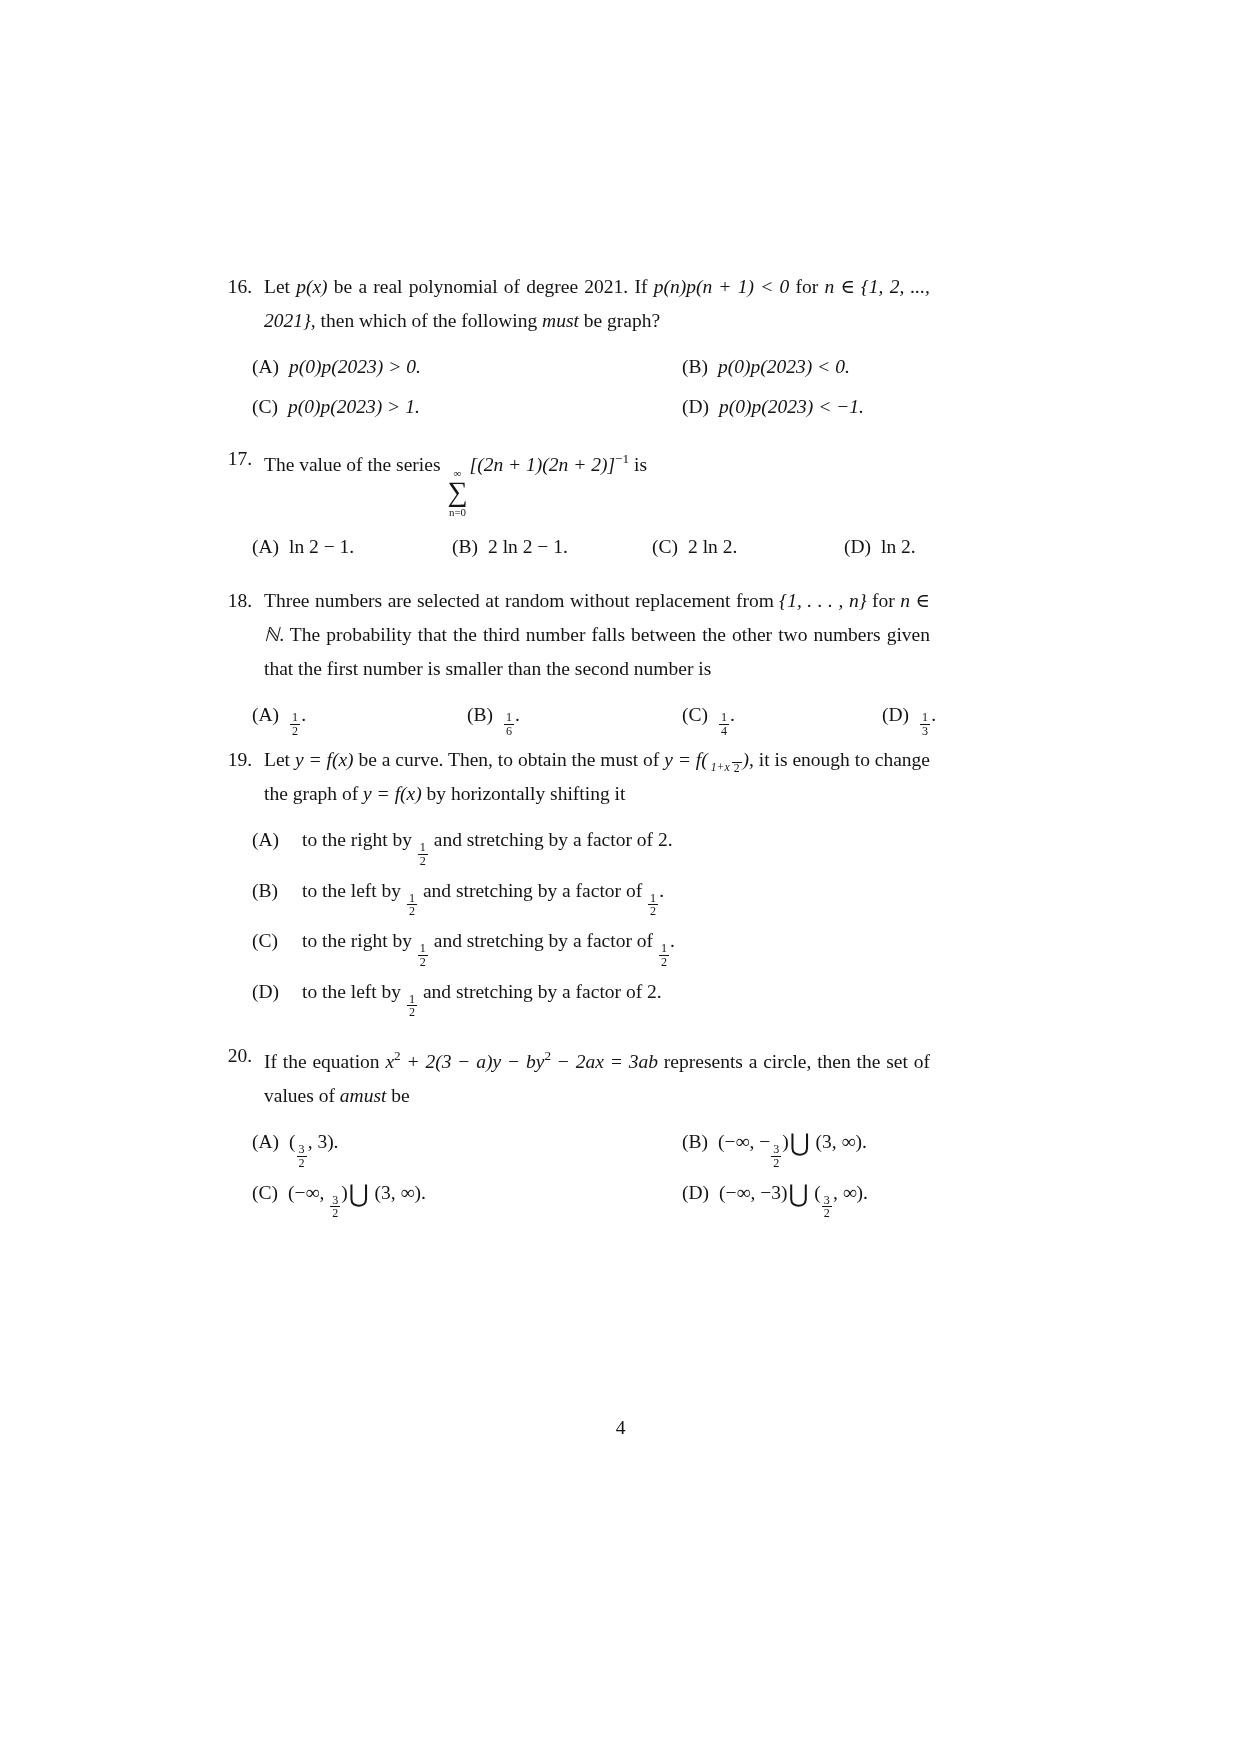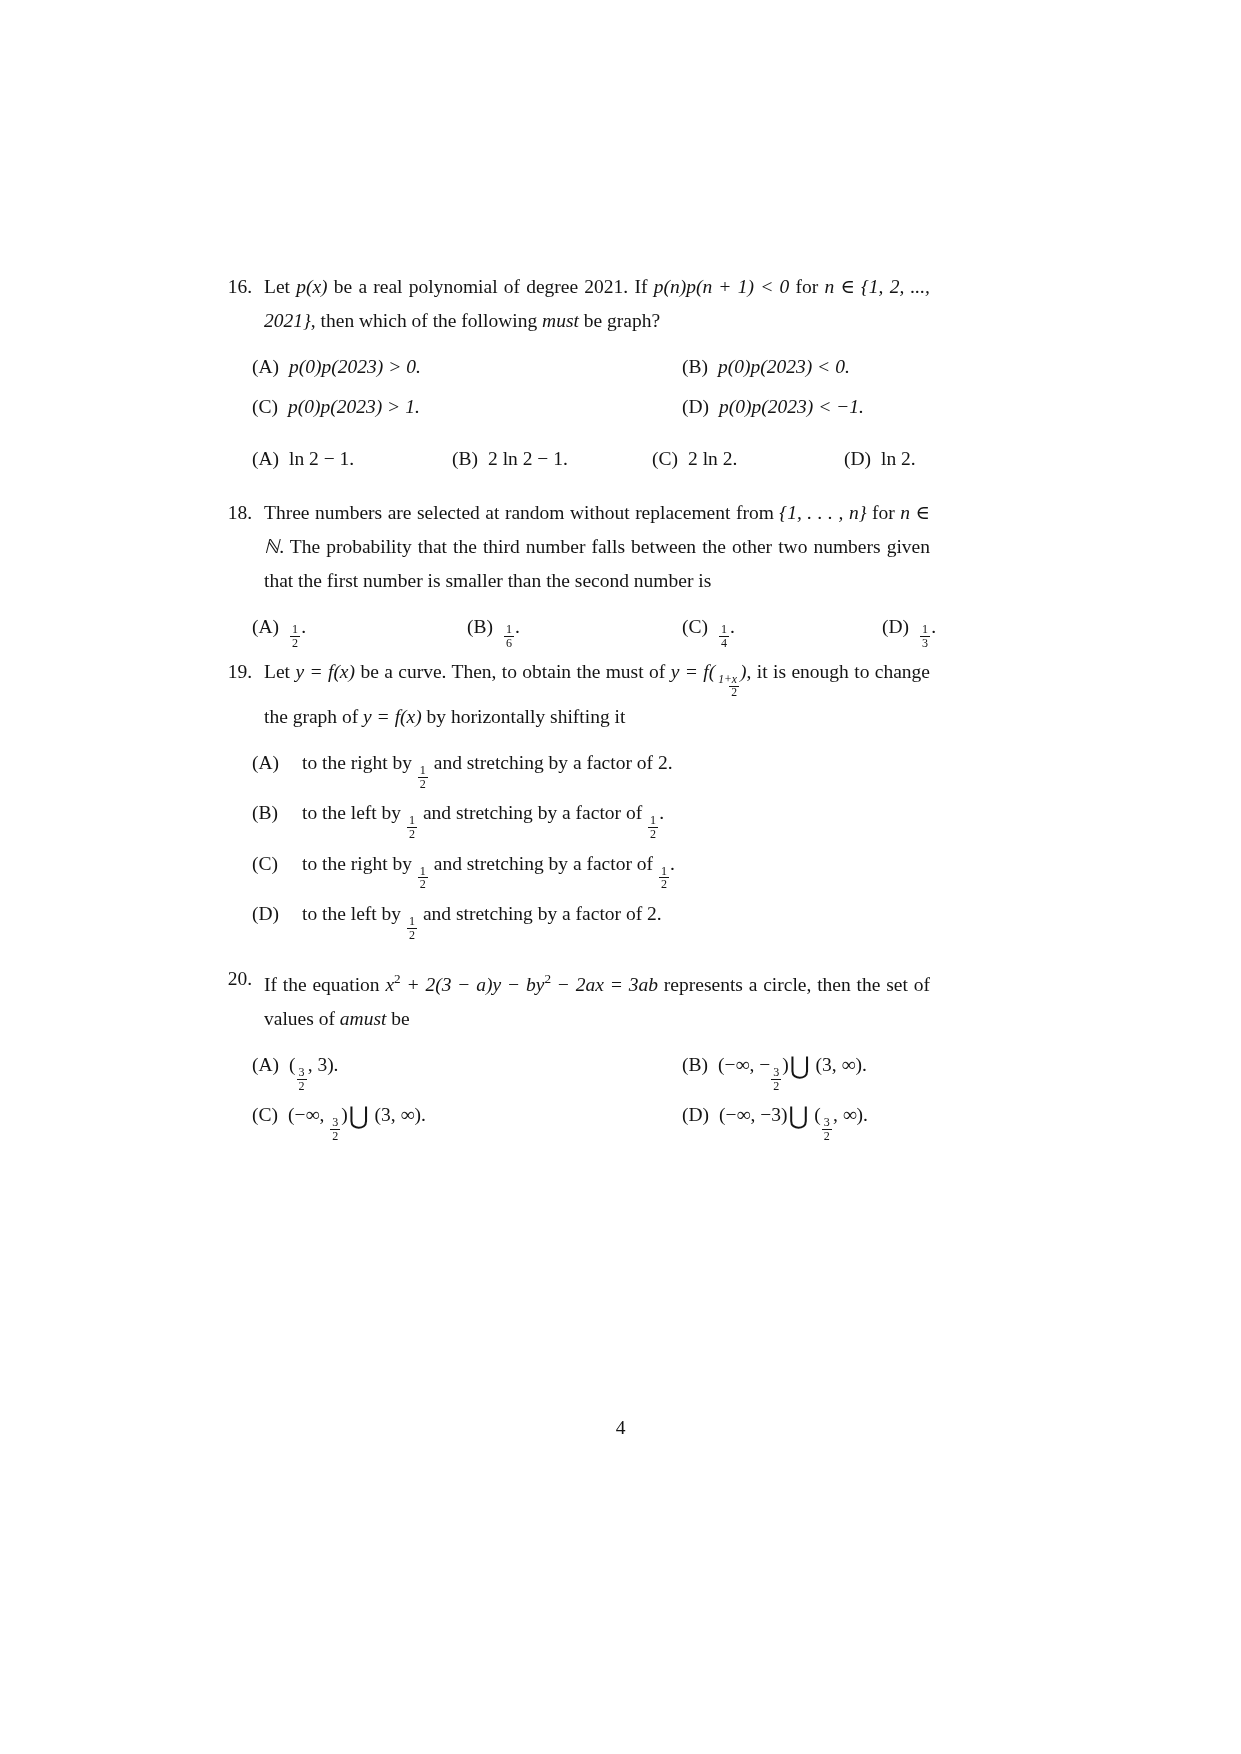--- a/index.html
+++ b/index.html
@@ -110,22 +110,22 @@
     font-size: 0.62em;
     line-height: 1.05;
     margin: 0 1px;
     font-style: normal;
   }
   .frac > .num { padding: 0 2px; }
   .frac > .den { padding: 0 2px; border-top: 1px solid #141414; }
 
   .frac-inline {
     display: inline-flex;
-    flex-direction: column;
-    align-items: flex-end;
+    flex-direction: row;
+    align-items: flex-start;
     vertical-align: -0.40em;
     font-size: 0.60em;
     line-height: 1.06;
     margin: 0 1px;
   }
   .frac-inline > .num { padding: 0 2px; }
   .frac-inline > .den { padding: 0 2px; border-top: 1px solid #141414; }
 
   .sup { font-size: 0.68em; vertical-align: 0.62em; font-style: normal; }
 
@@ -194,20 +194,28 @@
           </div>
           <div class="opt">
             <span class="opt-tag">(D)</span>
             <span class="opt-text mi">p(0)p(2023) &lt; −1.</span>
           </div>
         </div>
       </div>
     </div>
 
     <div class="block-17">
+      <div class="q">
+        <div class="q-num">17.</div>
+        <div class="q-body nojust"><span>The value of the series </span><span class="sumop">
+              <span class="lim">∞</span>
+              <span class="big">∑</span>
+              <span class="lim">n=0</span>
+            </span><span class="mi">[(2n + 1)(2n + 2)]</span><span class="sup">−1</span><span> is</span></div>
+      </div>
       <div class="opts grid4">
         <div class="opt-row row17">
           <div class="opt">
             <span class="opt-tag">(A)</span>
             <span class="opt-text">ln 2 − 1.</span>
           </div>
           <div class="opt">
             <span class="opt-tag">(B)</span>
             <span class="opt-text">2 ln 2 − 1.</span>
           </div>

